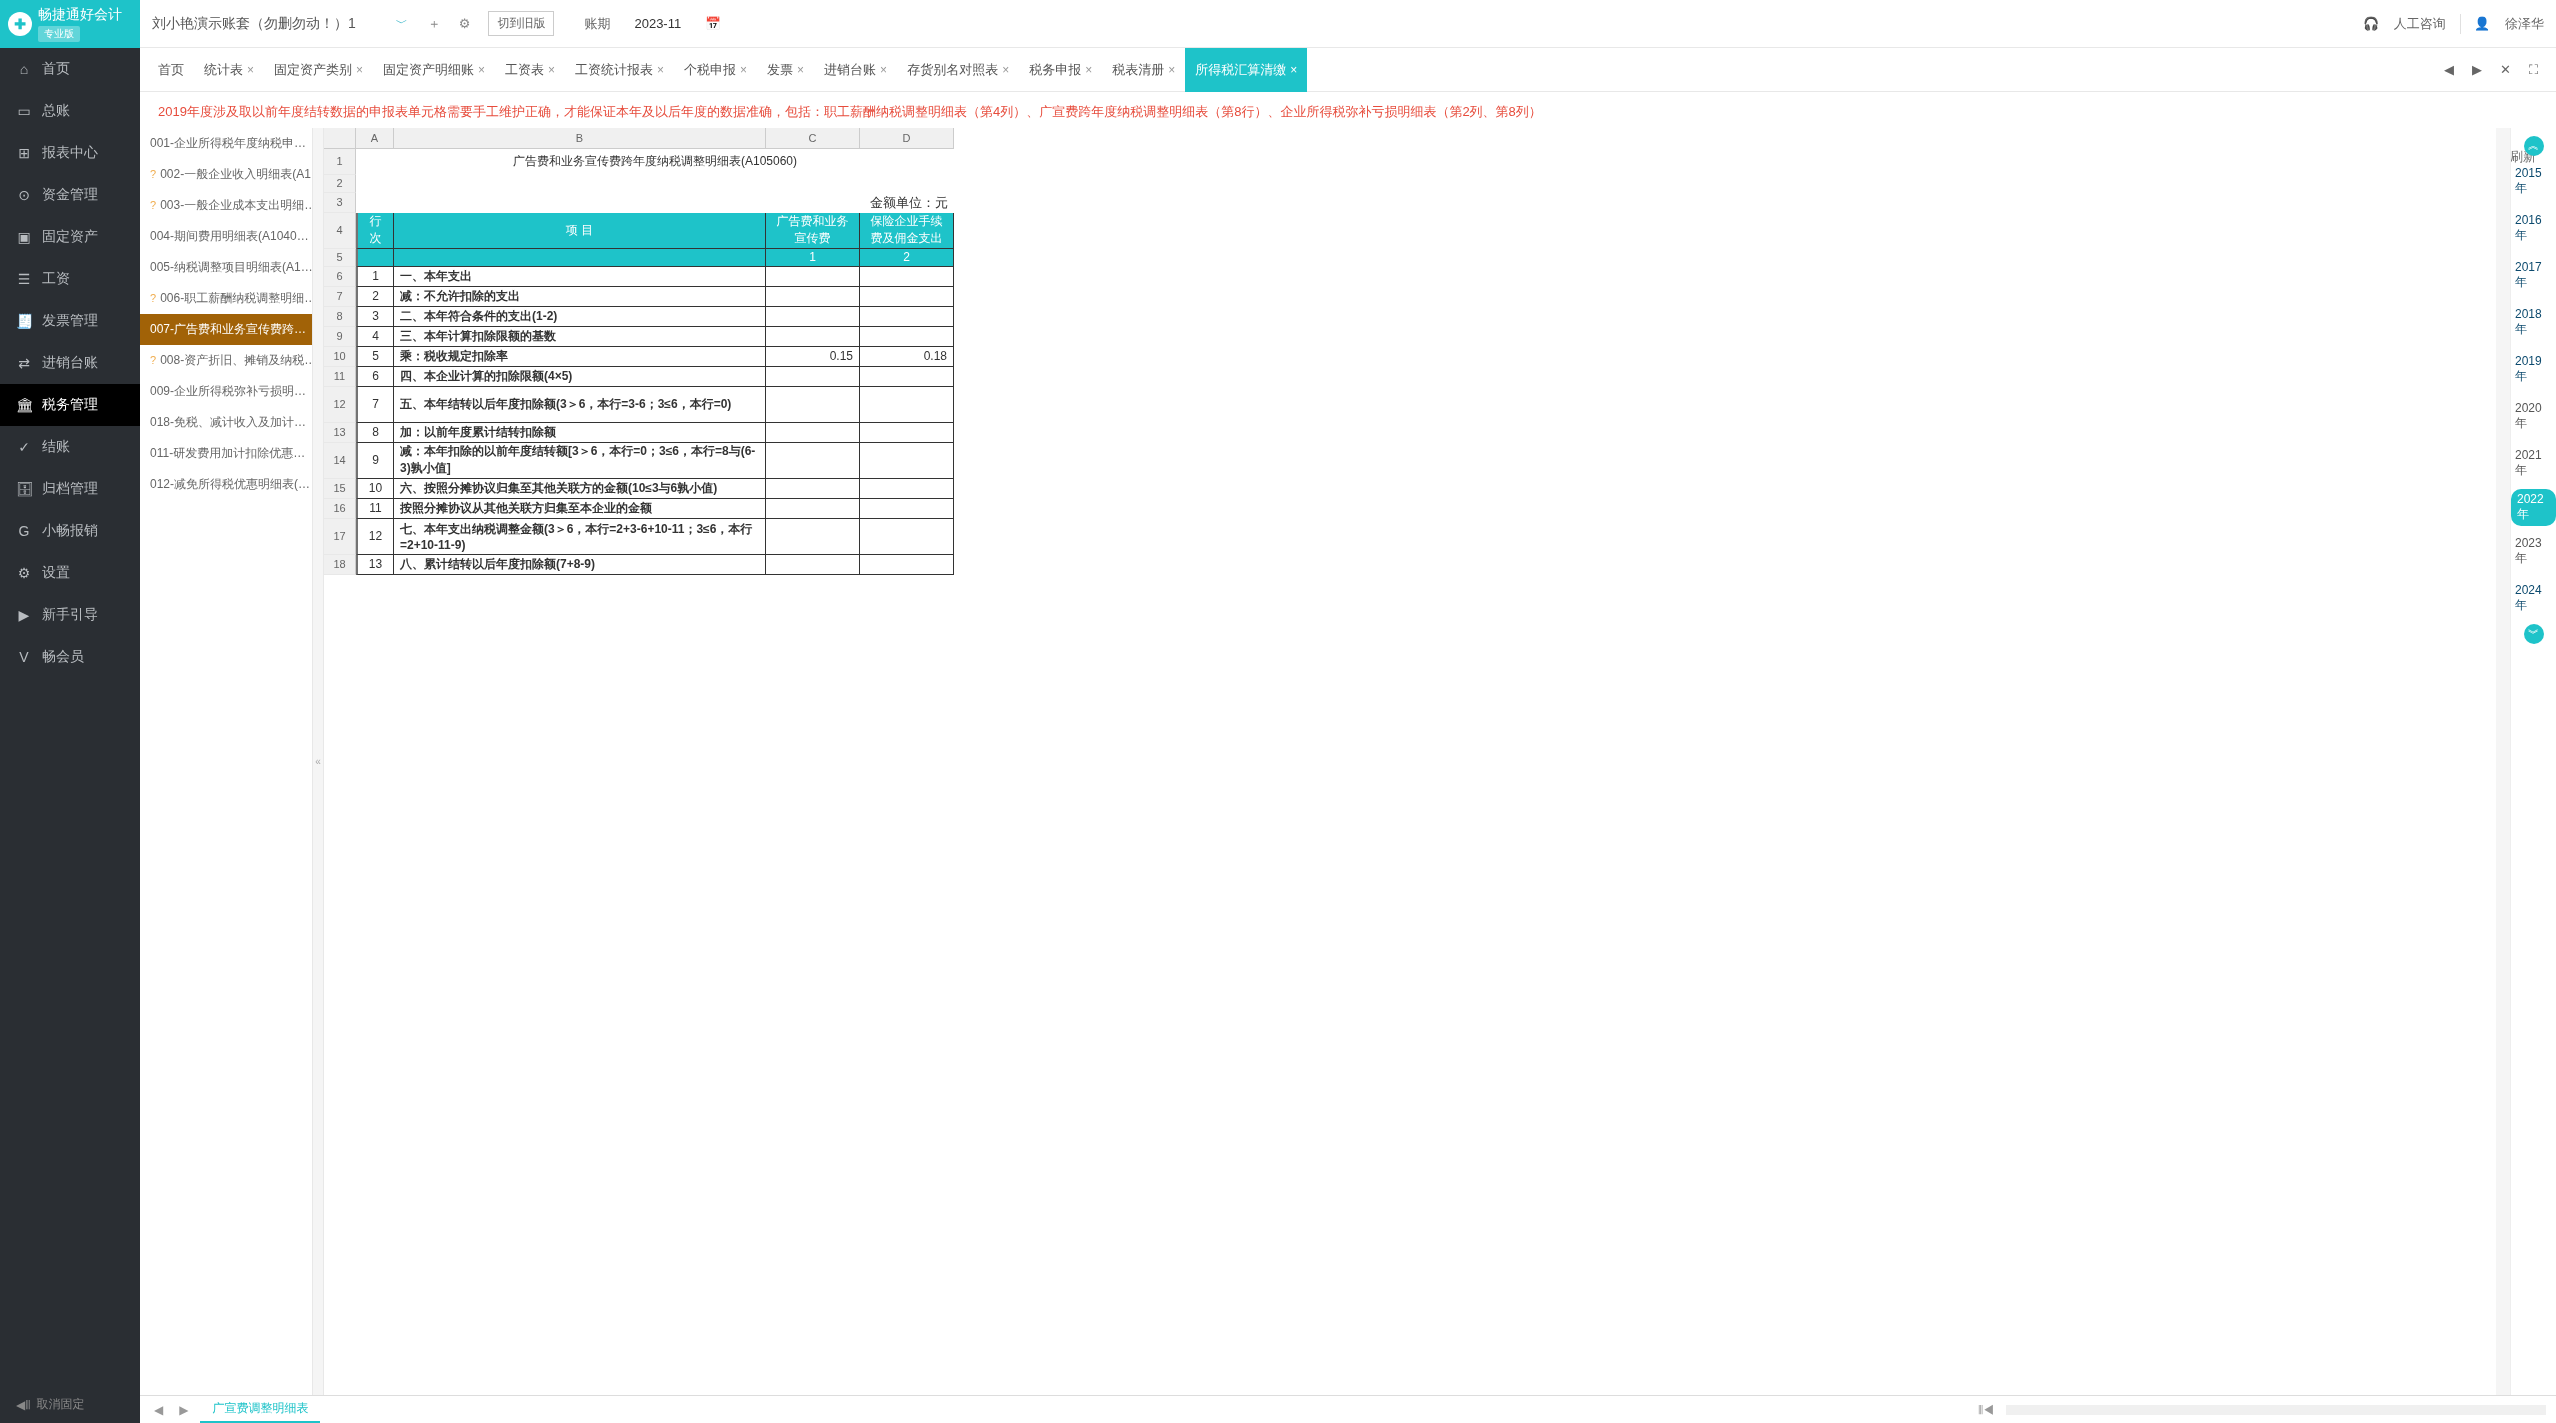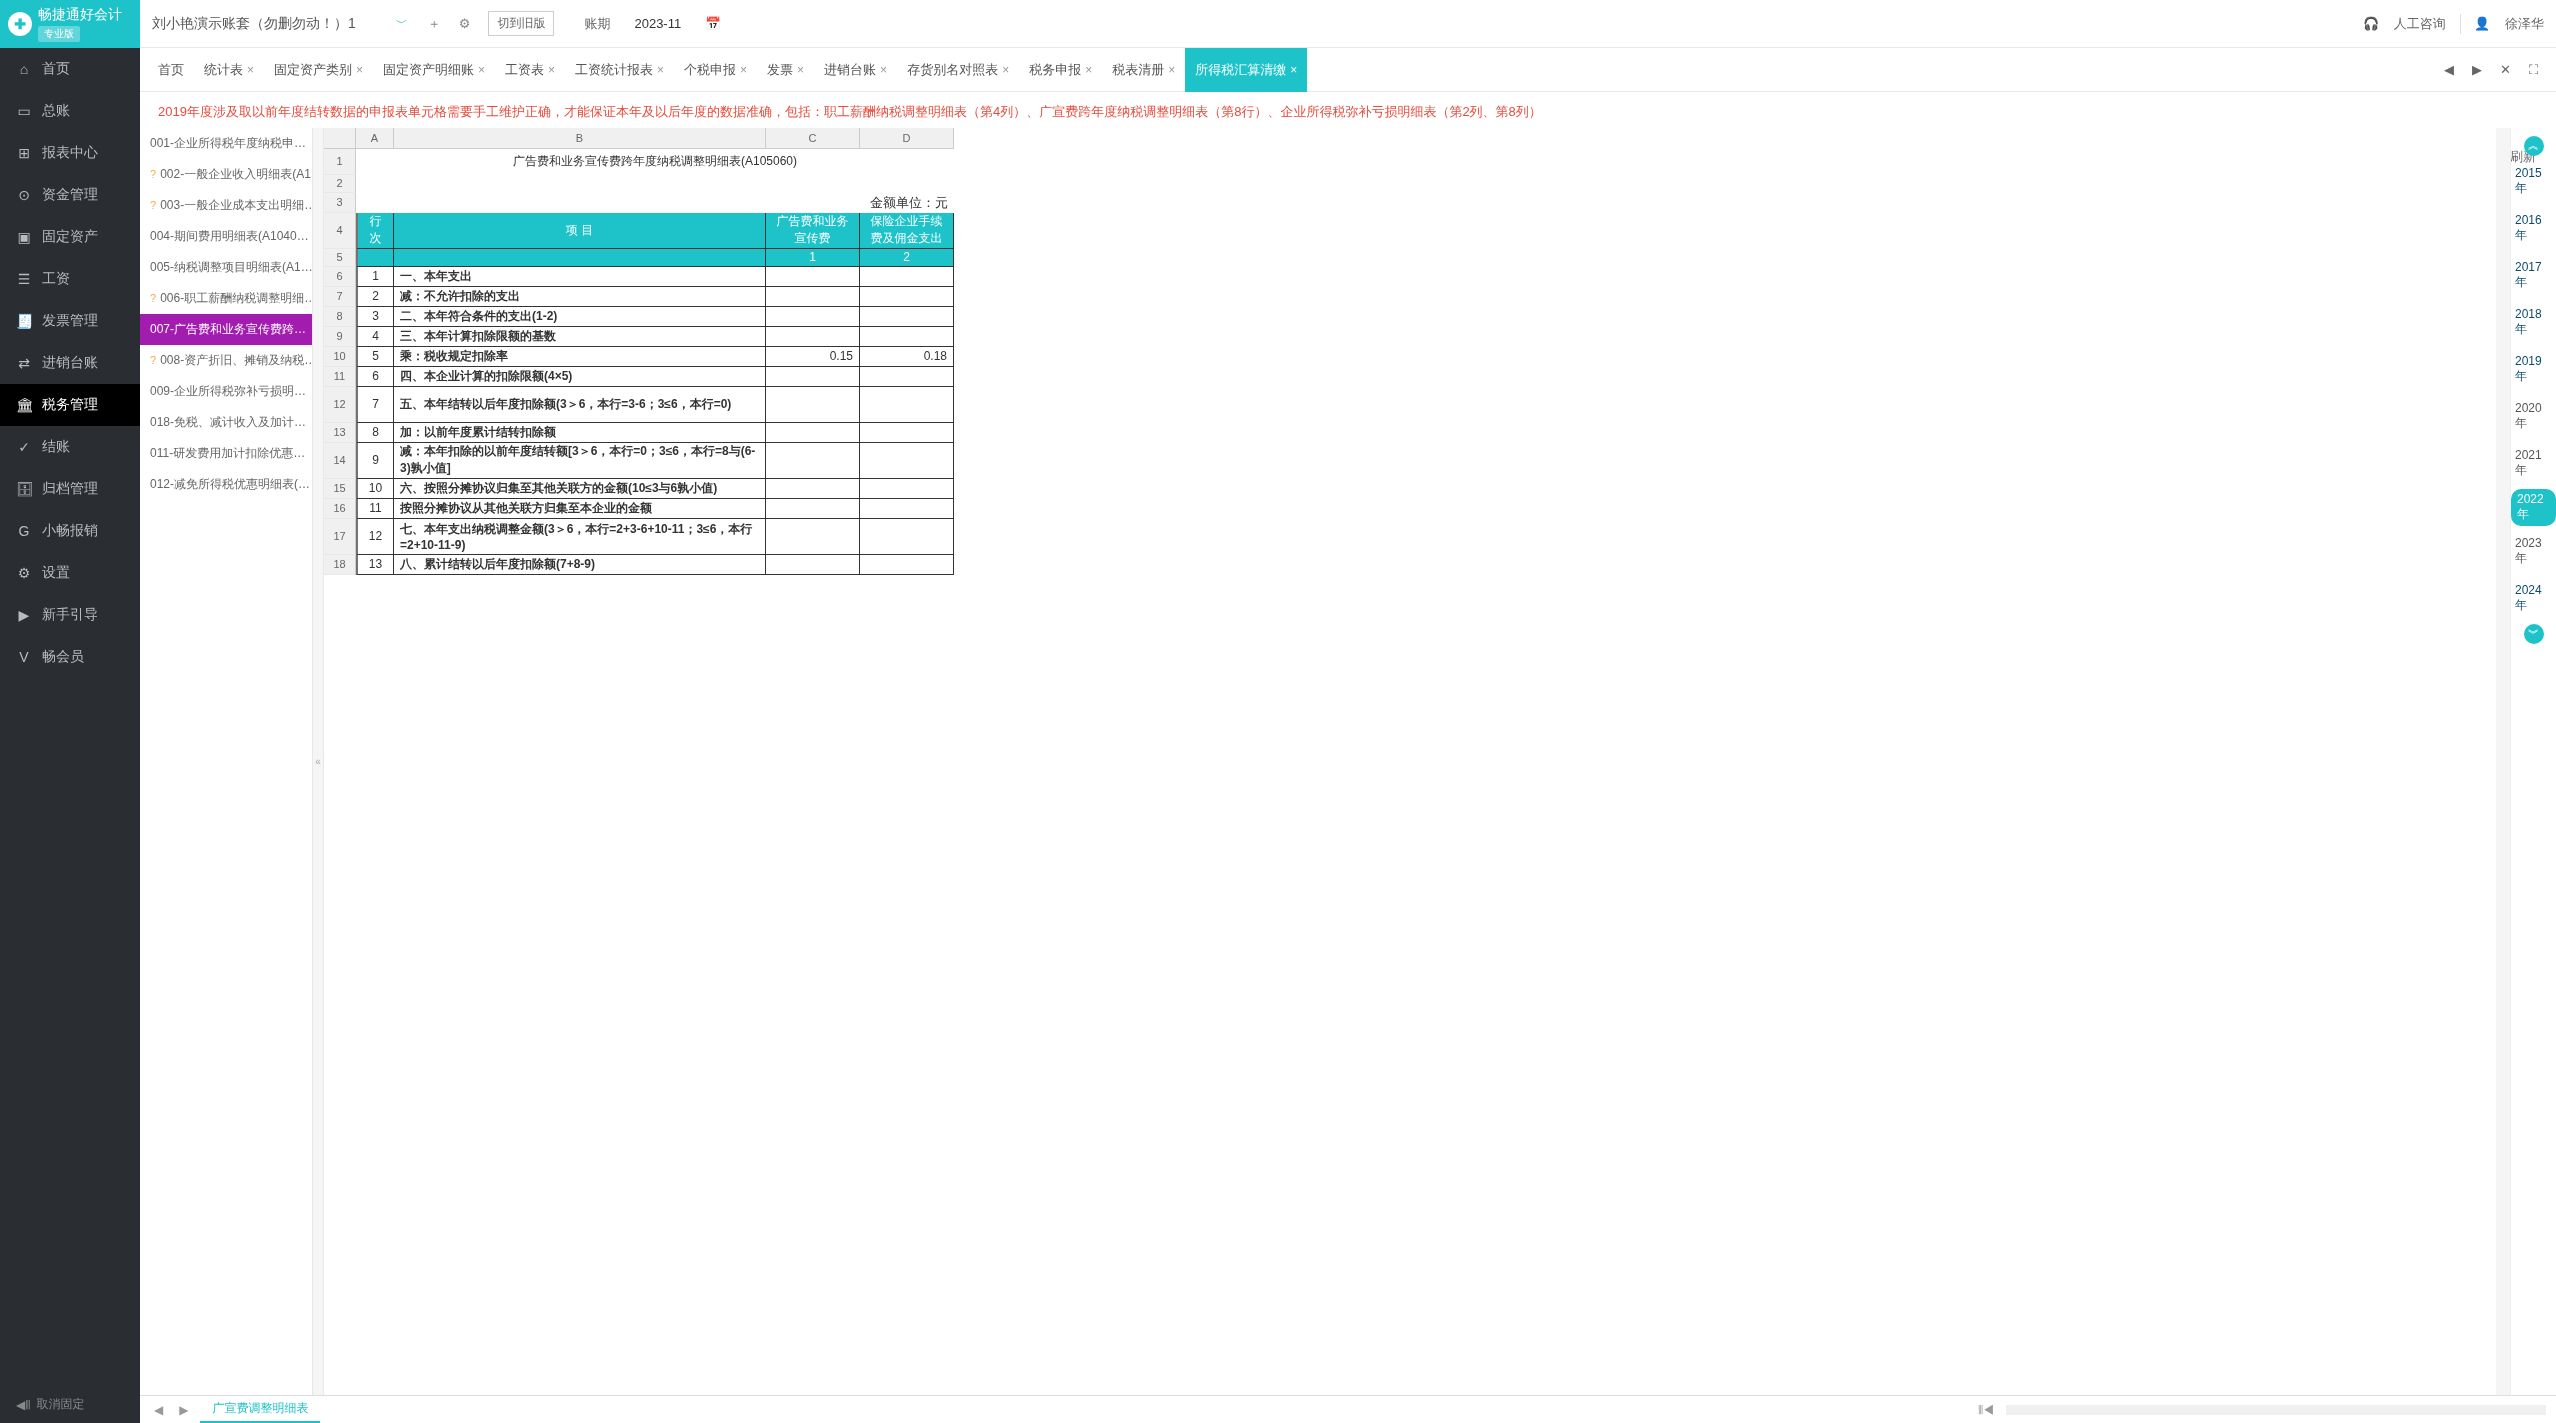--- a/index.html
+++ b/index.html
@@ -52,21 +52,21 @@
 
 .toolbar-right { position: absolute; right: 20px; top: 56px; display: flex; gap: 20px; color: #666; font-size: 13px; }
 .toolbar-right span { cursor: pointer; display: flex; align-items: center; gap: 4px; }
 
 
 .content-row { display: flex; flex: 1; min-height: 0; position: relative; }
 
 
 .form-list { width: 172px; background: #fff; overflow-y: auto; font-size: 12px; }
 .form-item { padding: 7px 10px; cursor: pointer; color: #666; white-space: nowrap; overflow: hidden; text-overflow: ellipsis; display: flex; align-items: center; gap: 4px; }
-.form-item.active { background: #a21caf; color: #fff; }
+.form-item.active { background: #a16207; color: #fff; }
 .q-icon { color: #f0ad4e; font-size: 11px; }
 
 .collapse-handle { width: 12px; background: #f5f5f5; border-left: 1px solid #e8e8e8; border-right: 1px solid #e8e8e8; display: flex; align-items: center; justify-content: center; color: #aaa; font-size: 10px; cursor: pointer; }
 
 
 .sheet-wrap { flex: 1; overflow: auto; position: relative; background: #fff; }
 .sheet { display: inline-block; }
 .col-headers { display: flex; background: #f0f0f0; border-bottom: 1px solid #ccc; position: sticky; top: 0; }
 .corner { width: 32px; height: 20px; border-right: 1px solid #ccc; background: #f0f0f0; }
 .ch { height: 20px; border-right: 1px solid #ccc; text-align: center; font-size: 11px; color: #666; line-height: 20px; }

